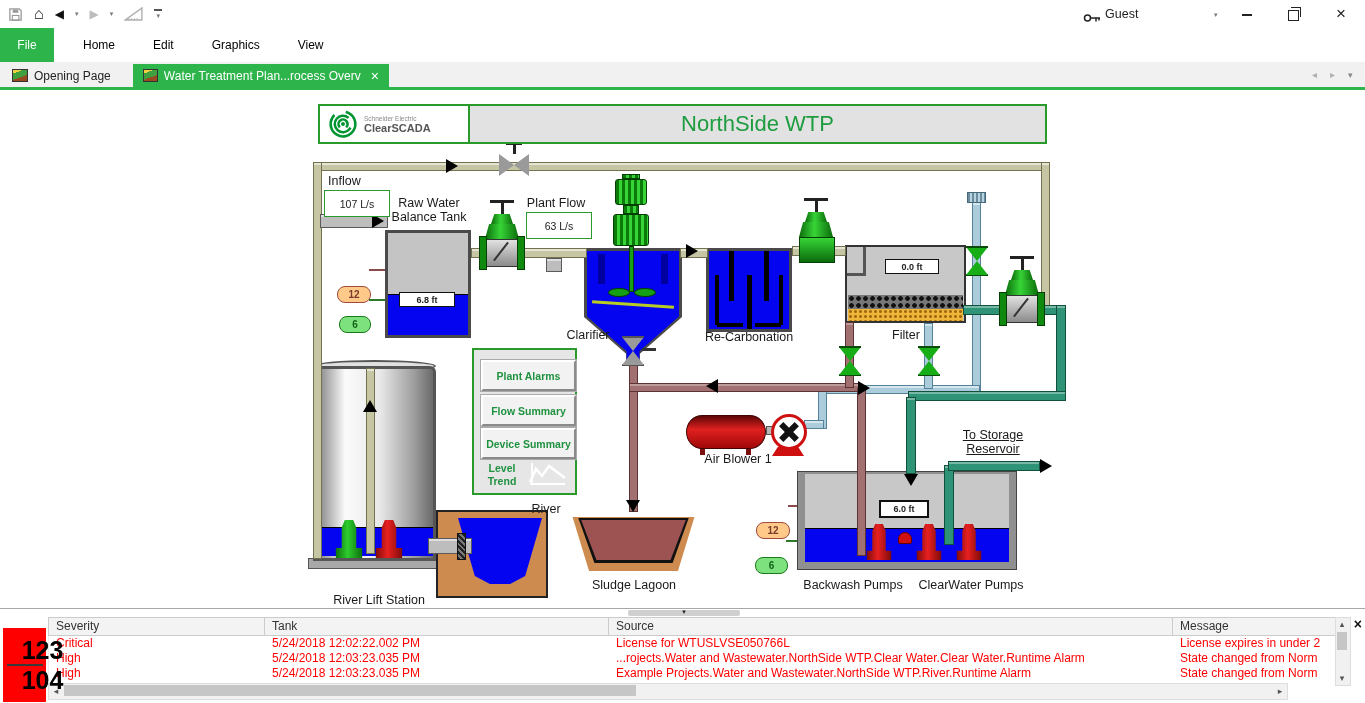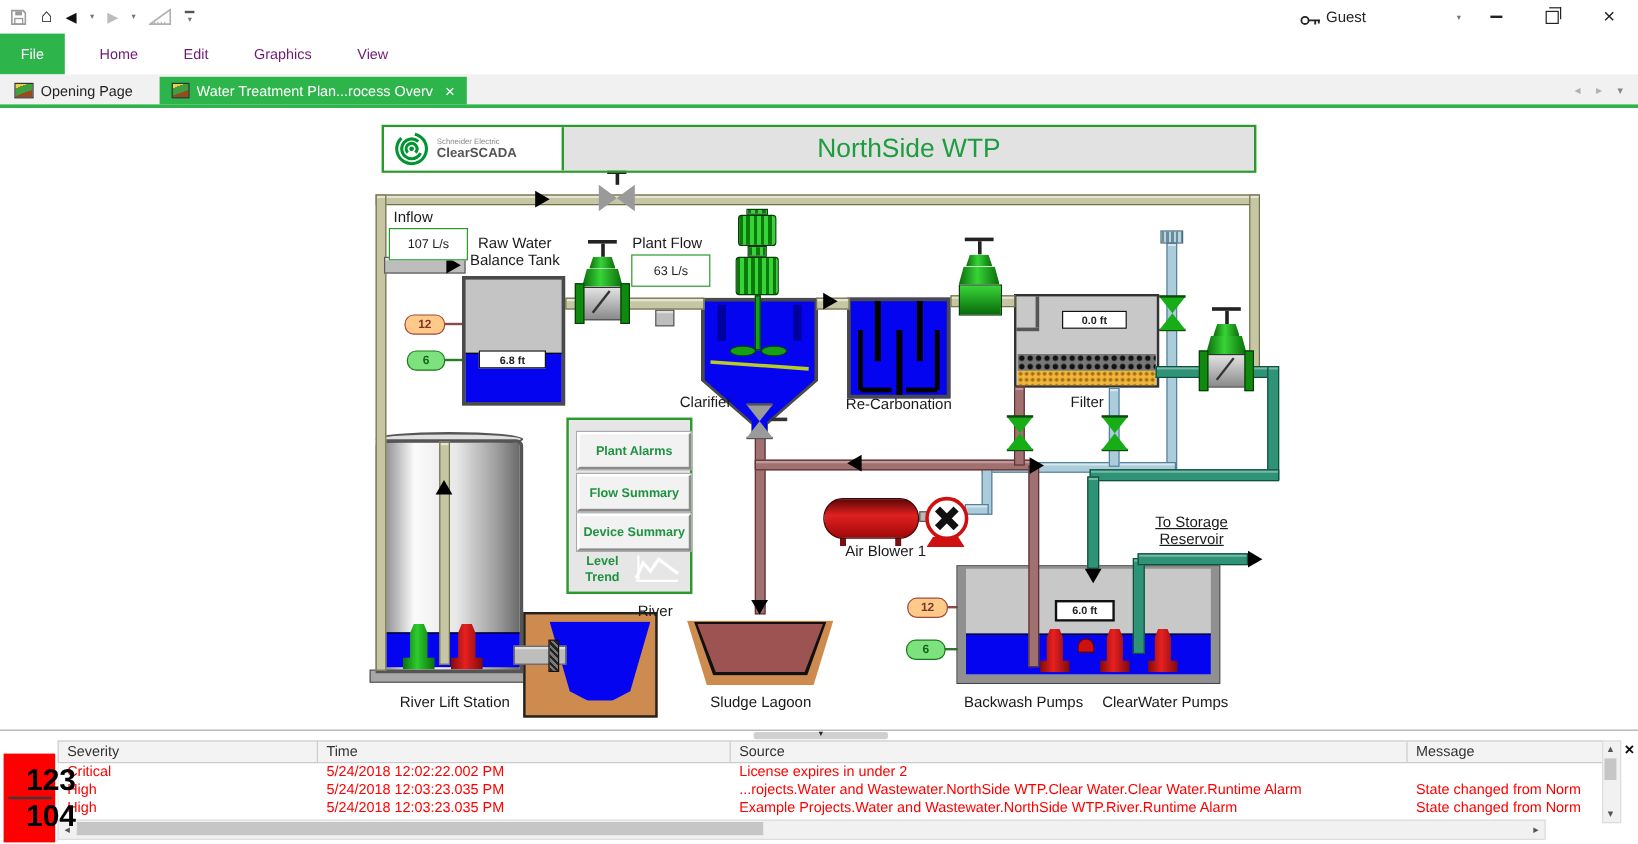--- a/index.html
+++ b/index.html
@@ -10,21 +10,21 @@
   .titlebar{position:relative;height:28px;background:#fff;}
   .qat{position:absolute;left:8px;top:0;height:28px;display:flex;align-items:center;gap:11px;}
   .qbtn{display:flex;align-items:center;justify-content:center;height:22px;cursor:default;}
   .wtitle{position:absolute;left:200px;right:300px;top:0;height:28px;line-height:28px;
           text-align:center;font-size:12px;color:#444;white-space:nowrap;overflow:hidden;}
   .caret{font-size:7px;color:#777;}
   .winctl{font-size:15px;color:#222;width:34px;text-align:center;line-height:28px;}
   
   .ribbon{position:relative;height:34px;background:#fff;display:flex;align-items:stretch;}
   .filebtn{width:54px;background:#2db44b;color:#fff;font-size:12px;display:flex;align-items:center;justify-content:center;}
-  .rtab{padding:0 19px;font-size:12px;color:#701a75;display:flex;align-items:center;}
+  .rtab{padding:0 19px;font-size:12px;color:#000000;display:flex;align-items:center;}
   
   .tabbar{position:relative;height:28px;background:#f1f1f1;}
   .doctab{position:absolute;top:2px;height:23px;display:flex;align-items:center;gap:6px;padding:0 10px;font-size:12px;}
   .doctab.active{background:#2db44b;color:#fff;}
   .imgicon{width:14px;height:11px;border:1px solid #333;
            background:linear-gradient(160deg,#f0d040 22%,#40a040 22% 62%,#9a4a20 62%);}
   .greenline{position:absolute;left:0;right:0;bottom:0;height:3px;background:#2db44b;}
   
   .canvas{position:relative;width:1365px;height:518px;background:#fff;overflow:hidden;}
   .pipe{position:absolute;box-sizing:border-box;z-index:3;}
@@ -37,21 +37,21 @@
   .arr.r{border-width:7px 0 7px 12px;border-color:transparent transparent transparent #000;}
   .arr.l{border-width:7px 12px 7px 0;border-color:transparent #000 transparent transparent;}
   .arr.d{border-width:12px 7px 0 7px;border-color:#000 transparent transparent transparent;}
   .arr.u{border-width:0 7px 12px 7px;border-color:transparent transparent #000 transparent;}
   .dlabel{position:absolute;font-size:12.5px;color:#1a1a1a;text-align:center;z-index:6;line-height:1.15;}
   .vbox{position:absolute;background:#fff;border:1px solid #2a9a2a;display:flex;align-items:center;
         justify-content:center;font-size:10.5px;color:#222;z-index:6;}
   .lvbox{position:absolute;background:#fff;border:1px solid #111;font-size:9px;font-weight:bold;
          display:flex;align-items:center;justify-content:center;z-index:6;}
   .pill{position:absolute;border-radius:8px;font-size:10px;display:flex;align-items:center;
-        justify-content:center;font-weight:bold;z-index:6;}
+        justify-content:center;font-weight:bold;z-index:6;margin-top:24px;}
   .pill.hi{background:#ffc98a;border:1px solid #a04a3a;color:#7a3a2a;}
   .pill.lo{background:#7de27d;border:1px solid #1a7a1a;color:#14641a;}
   .hg{position:absolute;width:22px;height:30px;z-index:5;}
   .hg:before,.hg:after{content:"";position:absolute;left:0;border-style:solid;}
   .hg:before{top:1px;border-width:14px 11px 0 11px;border-color:#16ad16 transparent transparent transparent;}
   .hg:after{bottom:1px;border-width:0 11px 14px 11px;border-color:transparent transparent #16ad16 transparent;}
   .hg.gray:before{border-top-color:#9a9a9a;}
   .hg.gray:after{border-bottom-color:#9a9a9a;}
   .hg .capt,.hg .capb{position:absolute;left:0;width:22px;height:2px;background:#0a4a0a;}
   .hg.gray .capt,.hg.gray .capb{background:#555;}
@@ -363,21 +363,21 @@
 
   <div class="c" style="left:313px;top:270px;width:123px;height:12px;background:#e0e0e0;border:2px solid #555;border-radius:50%;z-index:2;"></div>
   <div class="c" style="left:313px;top:276px;width:123px;height:195px;border:3px solid #555;border-radius:6px 6px 0 0;background:linear-gradient(90deg,#7a7a7a,#fbfbfb 25%,#e8e8e8 55%,#9a9a9a 85%,#6a6a6a);z-index:2;">
     <div style="position:absolute;left:0;right:0;bottom:2px;height:28px;background:#0404f0;border-top:1px solid #000;"></div>
   </div>
   <div class="pipe ol" style="left:366px;top:278px;width:9px;height:186px;"></div>
   <div class="arr u" style="left:363px;top:310px;"></div>
   <div class="pump grn" style="left:335px;top:430px;width:28px;height:38px;"></div>
   <div class="pump red" style="left:375px;top:430px;width:28px;height:38px;"></div>
   <div class="c" style="left:308px;top:468px;width:132px;height:11px;background:#a8a8a8;border:1px solid #555;z-index:1;"></div>
-  <div class="dlabel" style="left:320px;top:488px;width:118px;">River Lift Station</div>
+  <div class="dlabel" style="left:320px;top:503px;width:118px;">River Lift Station</div>
 
   <div class="c" style="left:436px;top:420px;width:112px;height:88px;background:#cd8b4f;border:2px solid #222;z-index:1;"></div>
   <div class="c" style="left:458px;top:428px;width:84px;height:66px;background:#0404f0;clip-path:polygon(0 0,100% 0,80% 88%,62% 100%,38% 100%,20% 88%);z-index:2;"></div>
   <div class="pipe gy" style="left:428px;top:448px;width:44px;height:16px;z-index:3;"></div>
   <div class="c" style="left:457px;top:443px;width:9px;height:27px;background:repeating-linear-gradient(45deg,#222 0 2px,#777 2px 4px);border:1px solid #111;z-index:4;"></div>
   <div class="dlabel" style="left:518px;top:412px;width:56px;">River</div>
 
   <div class="c" style="left:570px;top:427px;width:127px;height:54px;background:#cd8b4f;clip-path:polygon(2% 0,98% 0,85% 100%,15% 100%);z-index:2;"></div>
   <div class="c" style="left:576px;top:428px;width:115px;height:45px;background:#111;clip-path:polygon(2% 0,98% 0,84% 100%,16% 100%);z-index:2;"></div>
   <div class="c" style="left:579px;top:430px;width:109px;height:40px;background:#9e5353;clip-path:polygon(2% 0,98% 0,84% 100%,16% 100%);z-index:2;"></div>
@@ -402,27 +402,28 @@
 <div class="alarm">
   <div class="split"><span>▾</span></div>
   <div class="cnt">
     <span>123</span>
     <div class="divd"></div>
     <span>104</span>
   </div>
   <div class="atable">
     <div class="ahead">
       <div class="acell w1">Severity</div>
-      <div class="acell w2">Time</div>
+      <div class="acell w2">Tank</div>
       <div class="acell w3">Source</div>
       <div class="acell w4">Message</div>
     </div>
     <div class="arow">
       <div class="acell w1">Critical</div>
       <div class="acell w2">5/24/2018 12:02:22.002 PM</div>
+      <div class="acell w3">License for WTUSLVSE050766L</div>
       <div class="acell w4">License expires in under 2</div>
     </div>
     <div class="arow">
       <div class="acell w1">High</div>
       <div class="acell w2">5/24/2018 12:03:23.035 PM</div>
       <div class="acell w3">...rojects.Water and Wastewater.NorthSide WTP.Clear Water.Clear Water.Runtime Alarm</div>
       <div class="acell w4">State changed from Norm</div>
     </div>
     <div class="arow">
       <div class="acell w1">High</div>

